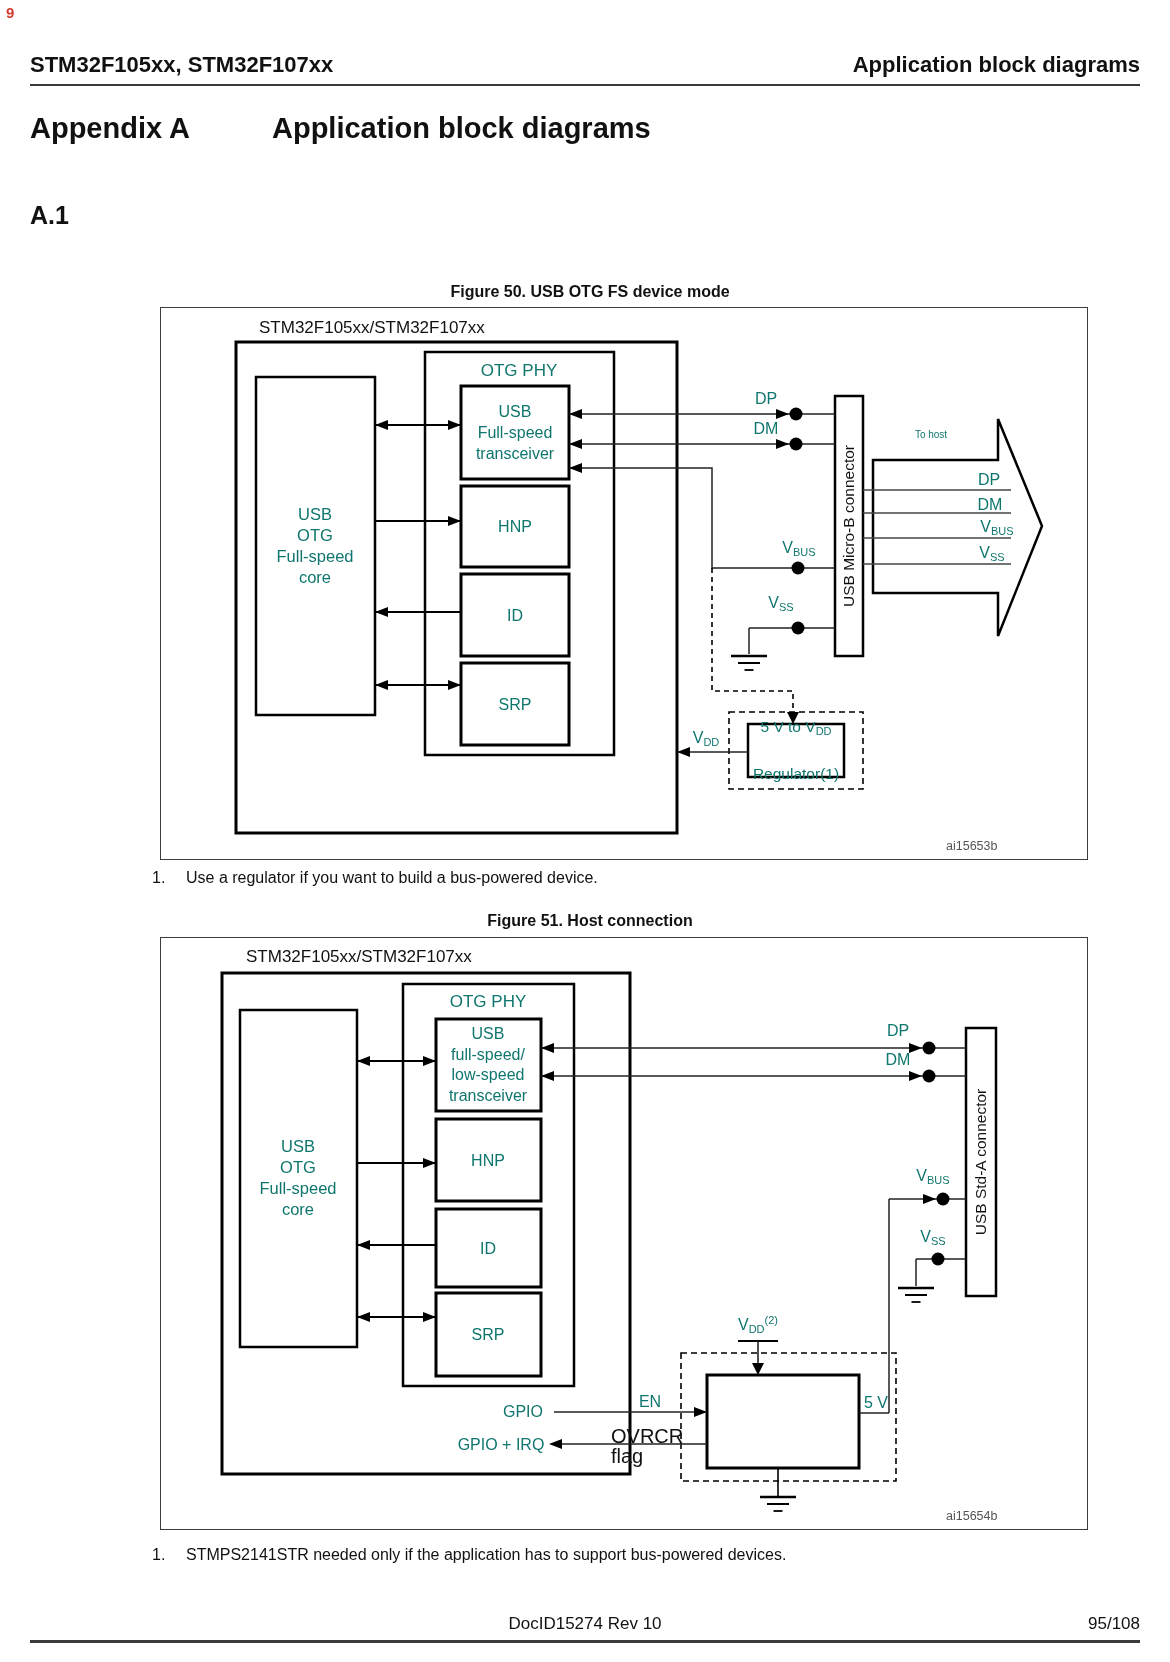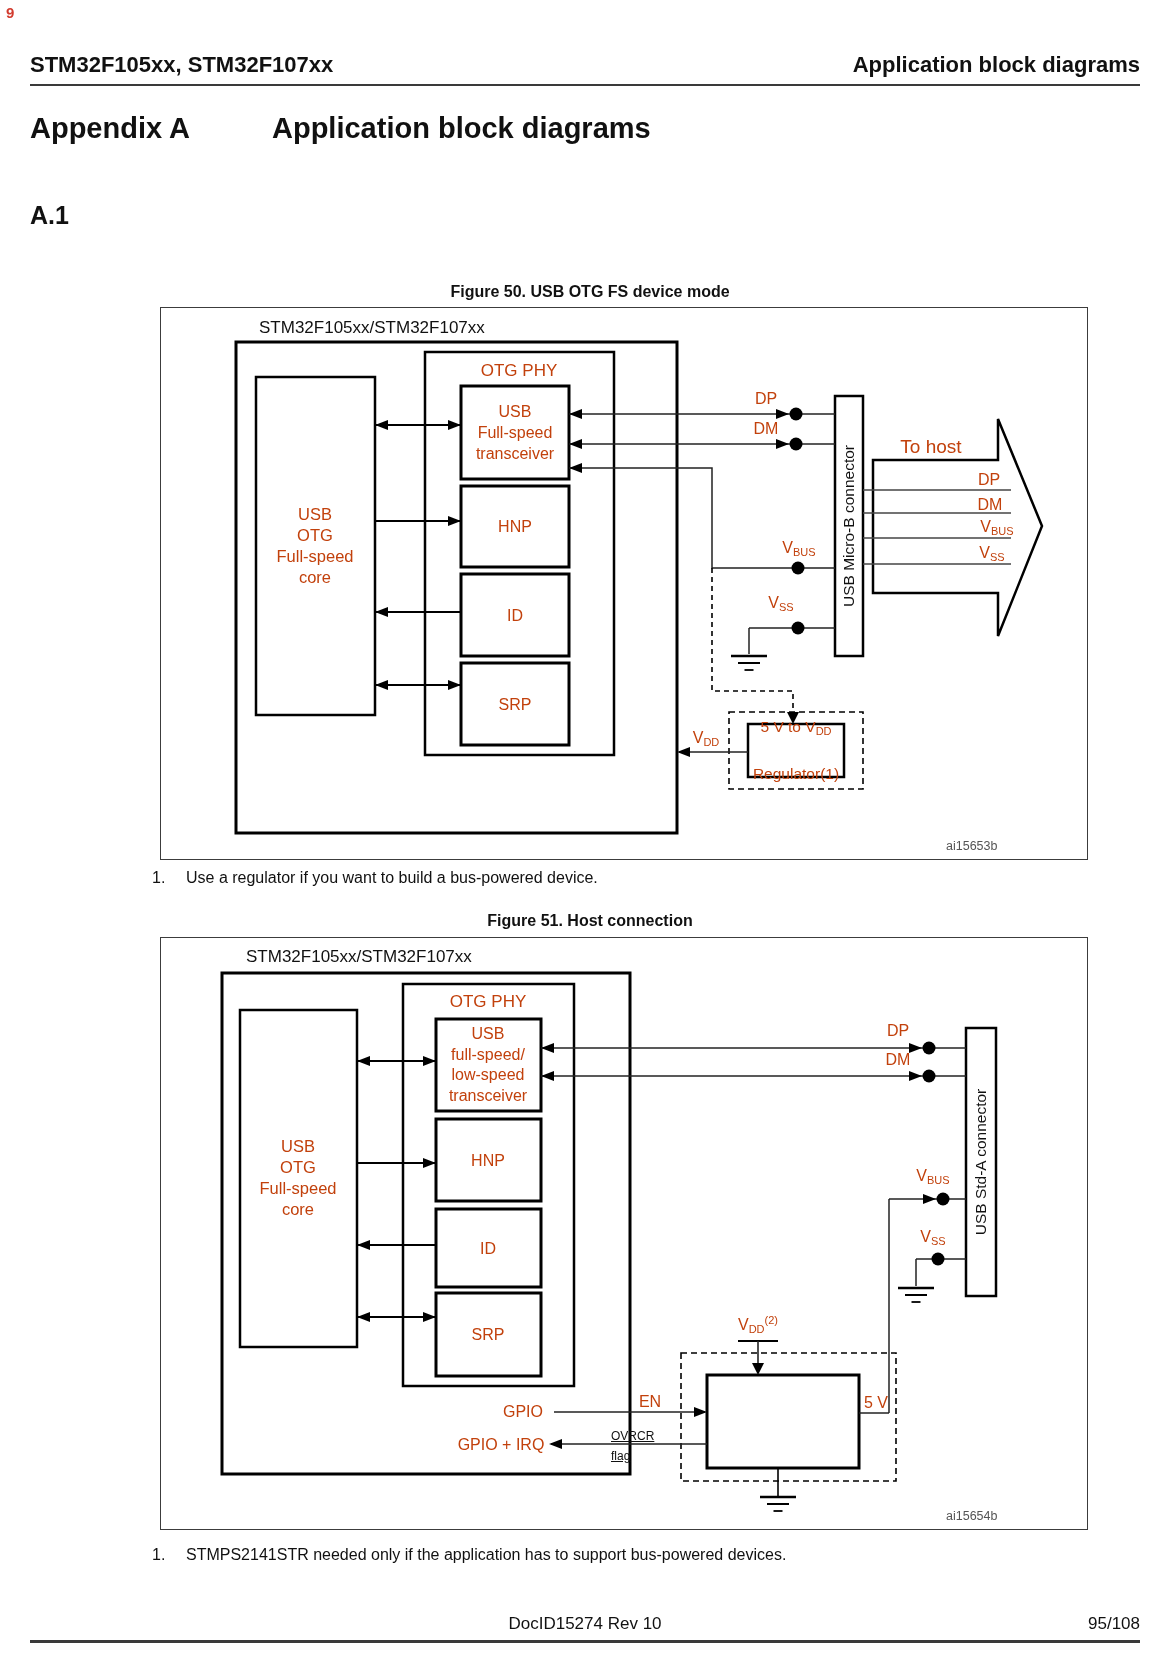--- a/index.html
+++ b/index.html
@@ -1,22 +1,22 @@
 <!DOCTYPE html>
 <html><head>
 <meta charset="utf-8">
 <style>
   html,body{margin:0;padding:0;background:#888;}
   #page{position:relative;width:1170px;height:1662px;background:#fff;
         font-family:"Liberation Sans",sans-serif;color:#111;overflow:hidden;margin:0 auto;}
   .abs{position:absolute;}
   .b{font-weight:bold;}
   .lbl{position:absolute;transform:translate(-50%,-50%);text-align:center;
-       font-size:16px;line-height:21px;white-space:pre-line;color:#c2410c;}
-  .lbl-l{position:absolute;font-size:12px;line-height:16px;white-space:nowrap;color:#111;text-decoration:underline;}
+       font-size:16px;line-height:21px;white-space:pre-line;color:#0f766e;}
+  .lbl-l{position:absolute;font-size:20px;line-height:16px;white-space:nowrap;color:#111;}
   .sb{font-size:11px;vertical-align:-3px;letter-spacing:0;}
   .sp{font-size:11px;vertical-align:6px;}
   .figure{position:absolute;border:1.5px solid #3c3c3c;background:#fff;}
   .figure svg{position:absolute;left:0;top:0;}
   .caption{position:absolute;transform:translate(-50%,-50%);font-weight:bold;font-size:16px;white-space:nowrap;}
   .rot{position:absolute;transform:translate(-50%,-50%) rotate(-90deg);white-space:nowrap;font-size:15.5px;}
   .wm{position:absolute;font-size:12.5px;color:#555;}
   .fn{position:absolute;font-size:16px;color:#111;white-space:nowrap;}
   .hdr{position:absolute;font-size:22px;font-weight:bold;white-space:nowrap;}
   .rule{position:absolute;background:#3a3a3a;}
@@ -126,21 +126,21 @@
     <div class="lbl" style="left:354px;top:307px">ID</div>
     <div class="lbl" style="left:354px;top:396px">SRP</div>
 
     <div class="lbl" style="left:605px;top:90px">DP</div>
     <div class="lbl" style="left:605px;top:120px">DM</div>
     <div class="lbl" style="left:638px;top:242px"><span>V</span><span class="sb">BUS</span></div>
     <div class="lbl" style="left:620px;top:297px"><span>V</span><span class="sb">SS</span></div>
 
     <div class="rot" style="left:688px;top:218px">USB Micro-B connector</div>
 
-    <div class="lbl" style="left:770px;top:138px;font-size:19px">To host</div>
+    <div class="lbl" style="left:770px;top:126px;font-size:10px">To host</div>
     <div class="lbl" style="left:828px;top:171px">DP</div>
     <div class="lbl" style="left:829px;top:196px">DM</div>
     <div class="lbl" style="left:836px;top:221px"><span>V</span><span class="sb">BUS</span></div>
     <div class="lbl" style="left:831px;top:247px"><span>V</span><span class="sb">SS</span></div>
 
     <div class="lbl" style="left:545px;top:432px"><span>V</span><span class="sb">DD</span></div>
     <div class="lbl" style="left:635px;top:442px;font-size:15.5px;line-height:21px">
       <div><span>5 V to </span><span>V</span><span class="sb">DD</span></div>
       <div>Regulator(1)</div>
     </div>

